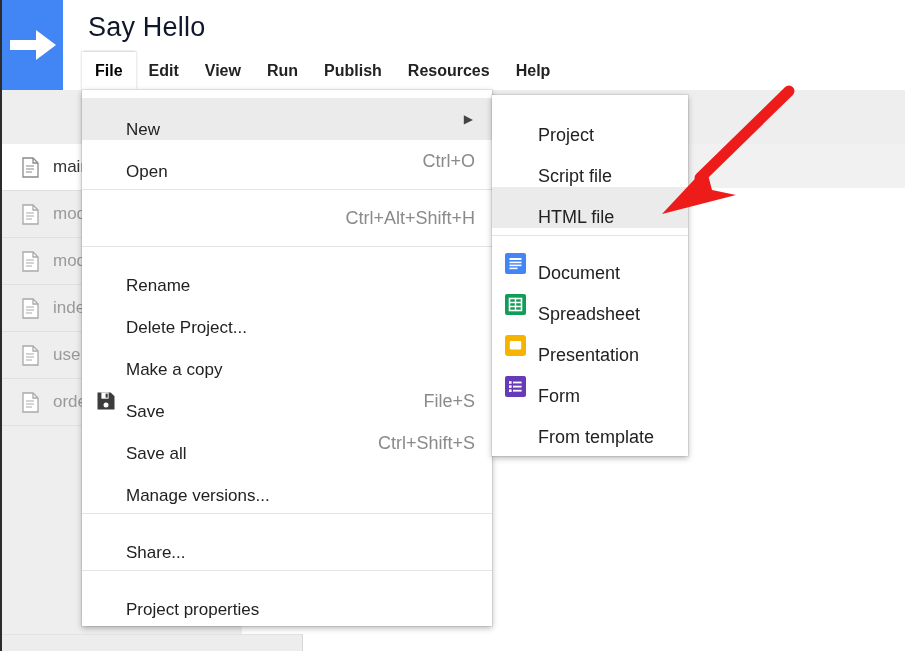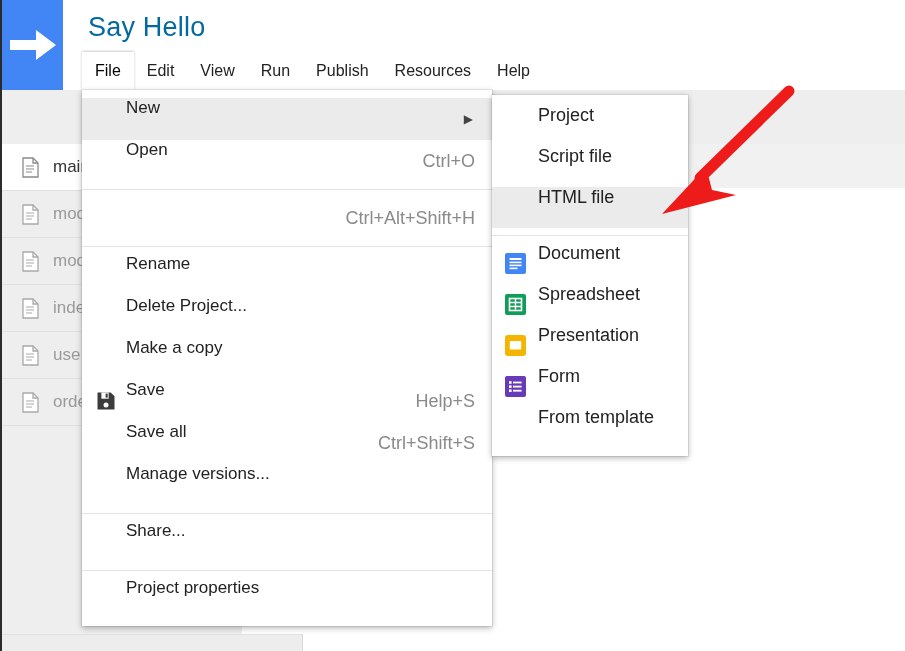--- a/index.html
+++ b/index.html
@@ -20,31 +20,31 @@
 
   
   .logo{
     position:absolute;left:2px;top:0;width:61px;height:90px;
     background:#4285f4;
   }
   .logo svg{position:absolute;left:8px;top:30px;}
 
   .app-title{
     position:absolute;left:88px;top:12px;
-    font-size:27px;color:#0369a1;font-weight:400;letter-spacing:.2px;
+    font-size:27px;color:#0f172a;font-weight:400;letter-spacing:.2px;
   }
 
   
   .menubar{
     position:absolute;left:82px;top:52px;height:38px;
     display:flex;align-items:center;
   }
   .menubar .mi{
     font-size:16px;color:#222;padding:0 13px;line-height:38px;height:38px;
-    white-space:nowrap;cursor:default;
+    white-space:nowrap;cursor:default;font-weight:bold;
   }
   .menubar .mi.active{
     background:#ffffff;color:#000;
     box-shadow:-1px -1px 2px rgba(0,0,0,.10), 1px -1px 2px rgba(0,0,0,.10);
     position:relative;z-index:40;
   }
 
   
   .toolbar-strip{
     position:absolute;left:2px;top:90px;right:0;height:54px;
@@ -96,21 +96,21 @@
   .bs-box{position:absolute;bottom:0;height:16px;background:#ededed;border-right:1px solid #d7d7d7;border-top:1px solid #e2e2e2;}
 
   
   .menu{
     position:absolute;background:#ffffff;
     box-shadow:0 2px 6px rgba(0,0,0,.30), 0 0 0 1px rgba(0,0,0,.07);
     z-index:60;
   }
   #file-menu{left:82px;top:90px;width:410px;padding:8px 0 6px 0;}
   .mrow{
-    position:relative;height:42px;display:flex;align-items:flex-start;
+    position:relative;height:42px;display:flex;align-items:flex-end;
     font-size:17px;color:#222;padding:0 6px 0 44px;box-sizing:border-box;
     cursor:default;
   }
   .mrow.hl{background:#ebebeb;}
   .mrow .label{white-space:nowrap;}
   .mrow .accel{
     position:absolute;right:17px;top:0;line-height:42px;
     color:#8a8a8a;font-size:18px;white-space:nowrap;
   }
   .mrow .caret{
@@ -266,21 +266,21 @@
       <span class="label">Make a copy</span>
     </div>
     <div class="mrow">
       <svg class="lico" viewBox="0 0 20 20">
         <path d="M1.5 1.5h13.2L18.5 5.3v13.2h-17z" fill="#3c3c3c"></path>
         <rect x="5.4" y="1.5" width="7.2" height="6.2" fill="#ffffff"></rect>
         <rect x="9.6" y="2.6" width="2.1" height="4" fill="#3c3c3c"></rect>
         <circle cx="10" cy="14" r="2.5" fill="#ffffff"></circle>
       </svg>
       <span class="label">Save</span>
-      <span class="accel">Help+S</span>
+      <span class="accel">File+S</span>
     </div>
     <div class="mrow">
       <span class="label">Save all</span>
       <span class="accel">Ctrl+Shift+S</span>
     </div>
     <div class="mrow">
       <span class="label">Manage versions...</span>
     </div>
 
     <div class="msep"></div>

